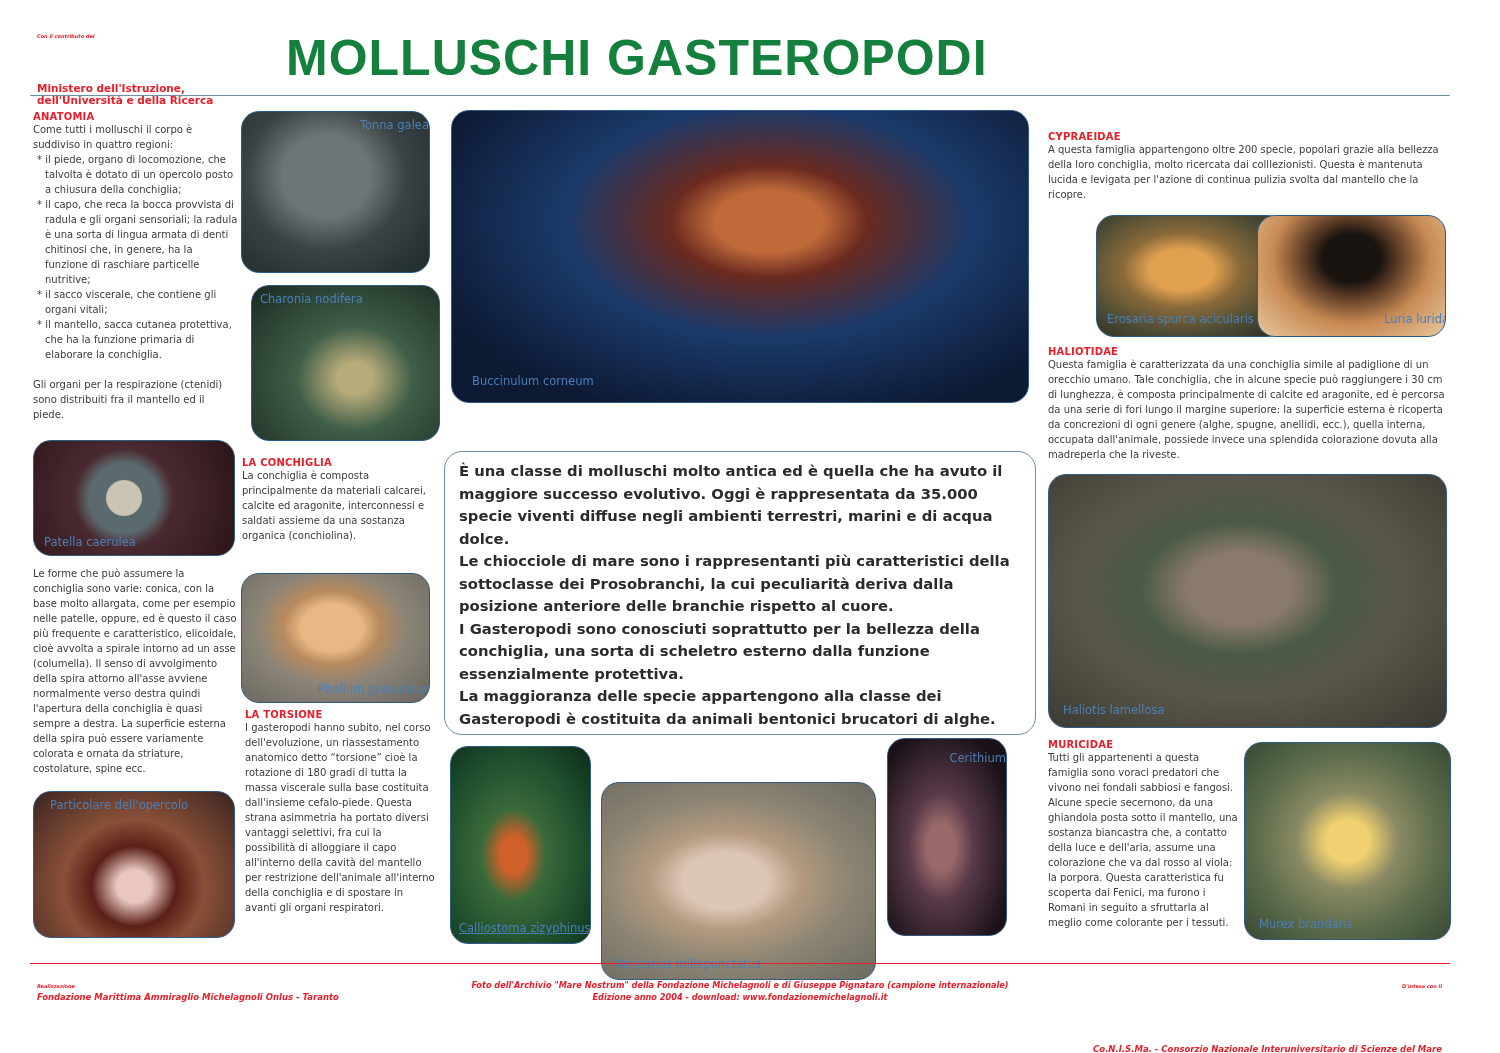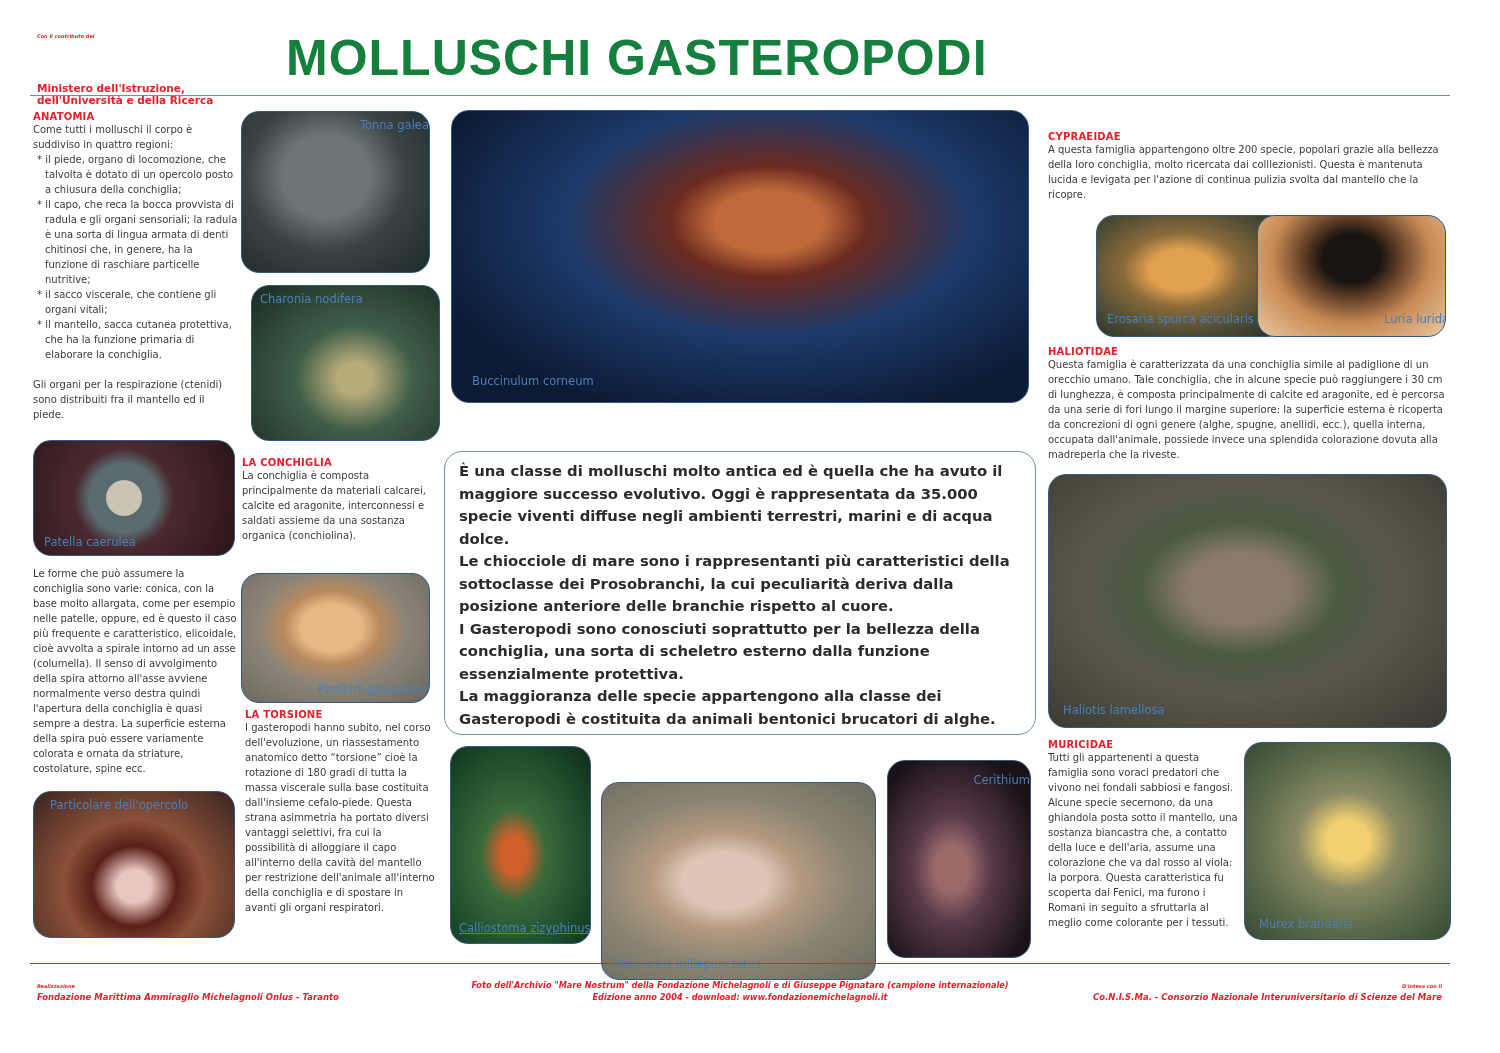--- a/index.html
+++ b/index.html
@@ -94,21 +94,21 @@
   <p>I Gasteropodi sono conosciuti soprattutto per la bellezza della conchiglia, una sorta di scheletro esterno dalla funzione essenzialmente protettiva.</p>
   <p>La maggioranza delle specie appartengono alla classe dei Gasteropodi è costituita da animali bentonici brucatori di alghe.</p>
 </div>
 
 <div class="abs photo" style="left:450px;top:746px;width:141px;height:198px;background:radial-gradient(ellipse at 45% 55%, #d0602a 0 12%, #3a6a3a 30%, #1a4a2a 70%, #0f2a18 100%);">
   <span class="cap" style="left:8px;bottom:8px;text-decoration:underline;">Calliostoma zizyphinus</span>
 </div>
 <div class="abs photo" style="left:601px;top:782px;width:275px;height:198px;background:radial-gradient(ellipse at 45% 50%, #ddc6b6 0 20%, #b59a80 35%, #8a8472 60%, #6c6a60 100%);">
   <span class="cap" style="left:12px;bottom:8px;">Naticarius millepunctatus</span>
 </div>
-<div class="abs photo" style="left:887px;top:760px;width:144px;height:198px;background:radial-gradient(ellipse at 45% 55%, #9a6a6a 0 15%, #5a3a4a 35%, #1a1218 80%);">
+<div class="abs photo" style="left:887px;top:738px;width:120px;height:198px;background:radial-gradient(ellipse at 45% 55%, #9a6a6a 0 15%, #5a3a4a 35%, #1a1218 80%);">
   <span class="cap" style="right:0px;top:12px;">Cerithium</span>
 </div>
 
 <div class="abs" style="left:1048px;top:131px;width:400px;">
   <div class="sec-title">CYPRAEIDAE</div>
   <div class="body-text">A questa famiglia appartengono oltre 200 specie, popolari grazie alla bellezza della loro conchiglia,  molto ricercata dai colllezionisti. Questa è mantenuta lucida e levigata per l'azione di continua pulizia svolta dal mantello che la ricopre.</div>
 </div>
 
 <div class="abs photo" style="left:1048px;top:215px;width:190px;height:122px;background:radial-gradient(ellipse at 45% 45%, #e0a050 0 22%, #8a6a3a 40%, #4a4a34 70%, #2a2a22 100%);margin-left:48px;">
   <span class="cap" style="left:10px;bottom:10px;">Erosaria spurca acicularis</span>
@@ -139,13 +139,13 @@
 
 <div class="abs foot" style="left:37px;top:983px;font-size:5px;">Realizzazione</div>
 <div class="abs foot" style="left:37px;top:992px;font-size:8.5px;">Fondazione Marittima Ammiraglio Michelagnoli Onlus - Taranto</div>
 
 <div class="abs foot" style="left:450px;top:979px;width:580px;text-align:center;font-size:8.2px;line-height:12px;">
   <div>Foto dell'Archivio "Mare Nostrum" della Fondazione Michelagnoli e di Giuseppe Pignataro (campione internazionale)</div>
   <div>Edizione anno 2004 - download: www.fondazionemichelagnoli.it</div>
 </div>
 
 <div class="abs foot" style="right:58px;top:983px;font-size:5px;text-align:right;">D'intesa con il</div>
-<div class="abs foot" style="right:58px;top:992px;font-size:8.5px;text-align:right;">Co.N.I.S.Ma. - Consorzio Nazionale Interuniversitario di Scienze del Mare</div>
+<div class="abs foot" style="right:58px;top:1044px;font-size:8.5px;text-align:right;">Co.N.I.S.Ma. - Consorzio Nazionale Interuniversitario di Scienze del Mare</div>
 
 </body></html>

